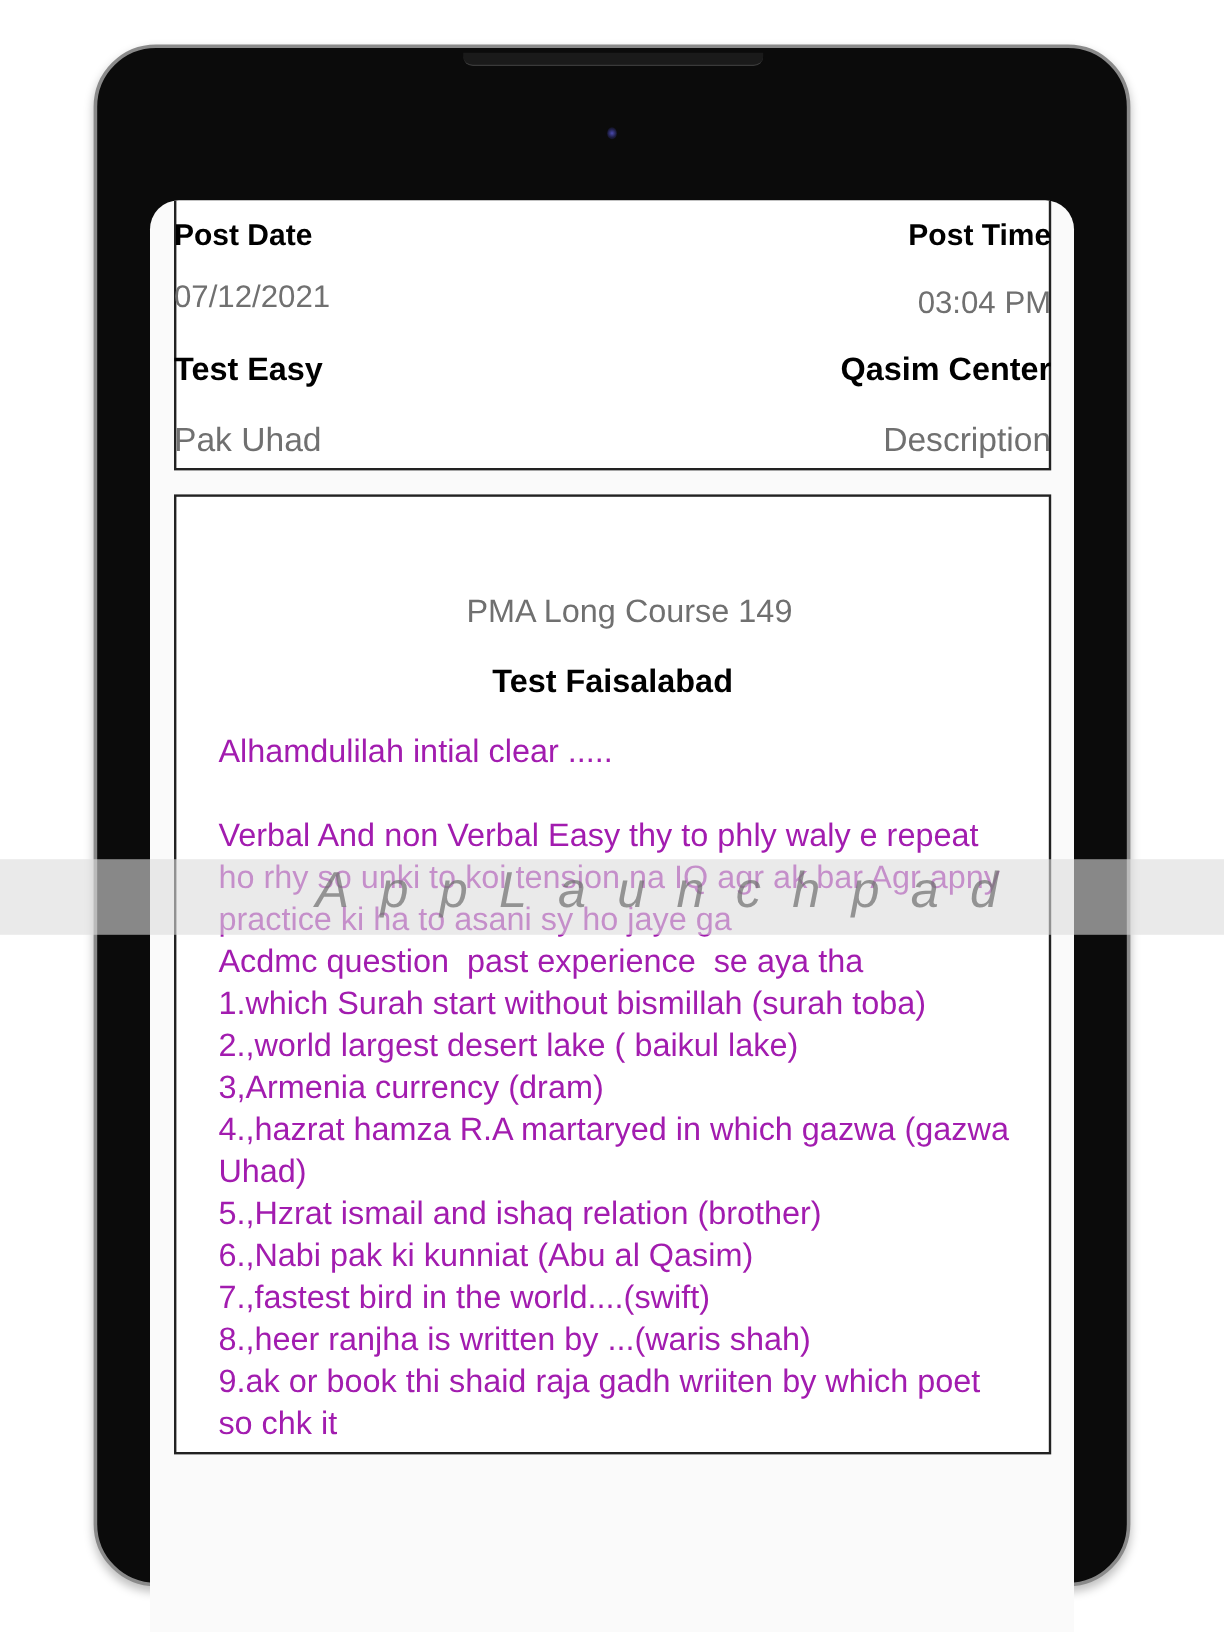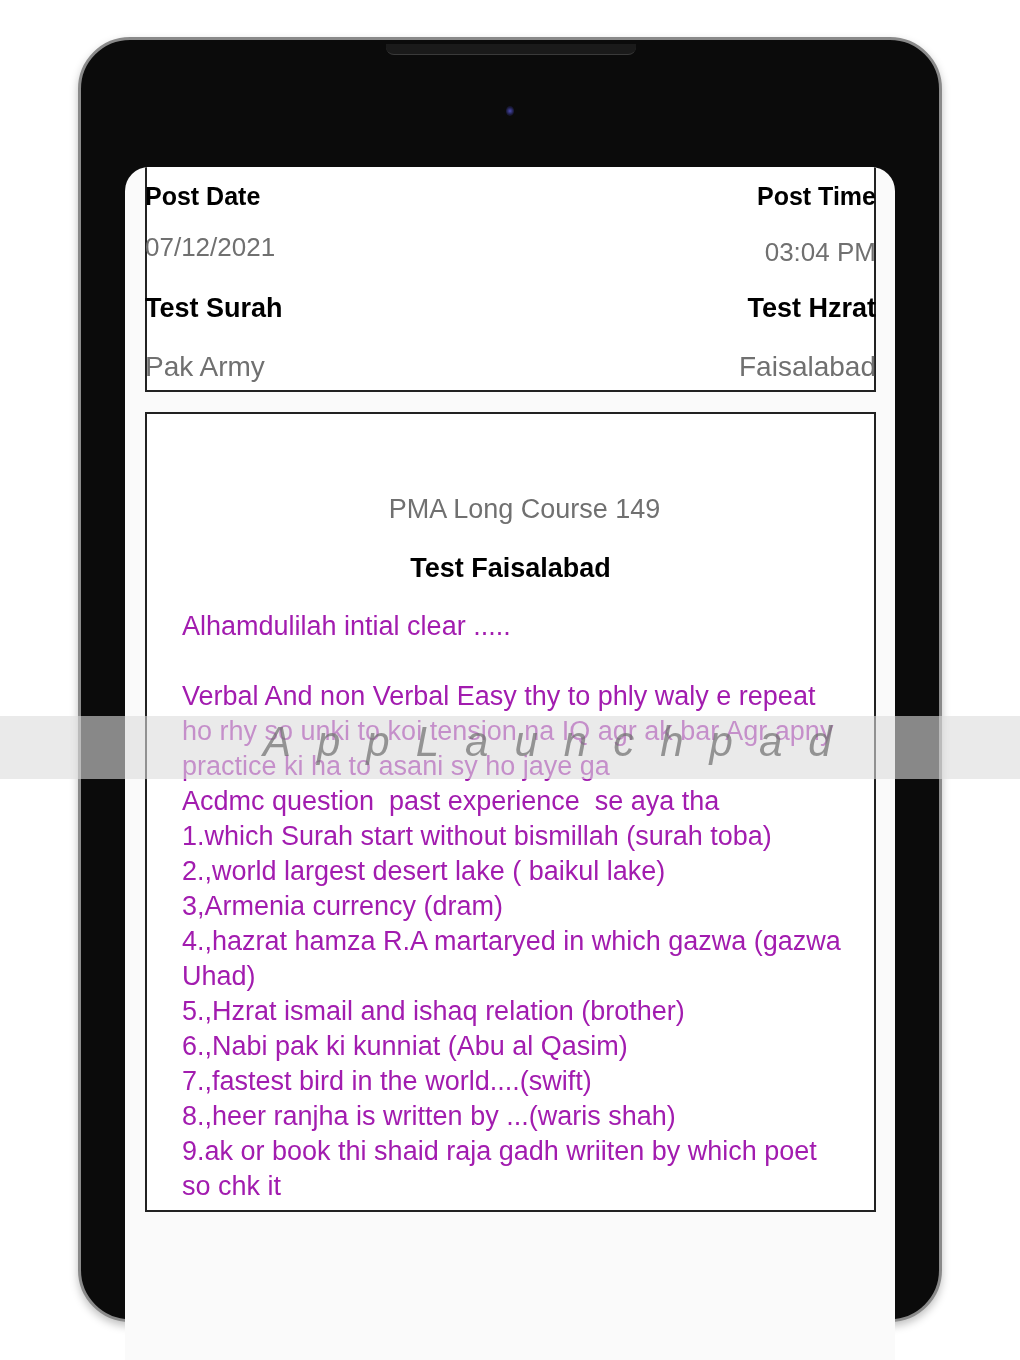--- a/index.html
+++ b/index.html
@@ -30,24 +30,24 @@
   <div class="camera"></div>
   <div class="notch-bottom"></div>
 </div>
 
 <div class="screen">
   <div class="card card1">
     <div class="lbl left" style="top:17px;">Post Date</div>
     <div class="lbl right" style="top:17px;text-align:center;">Post Time</div>
     <div class="val left" style="top:67px;">07/12/2021</div>
     <div class="val right" style="top:72px;">03:04 PM</div>
-    <div class="lbl left" style="top:128px; font-size:27px;">Test Surah</div>
-    <div class="lbl right" style="top:128px; font-size:27px;">Test Hzrat</div>
-    <div class="val left" style="top:186px; font-size:28px;">Pak Army</div>
-    <div class="val right" style="top:186px; font-size:28px;">Faisalabad</div>
+    <div class="lbl left" style="top:128px; font-size:27px;">Test Easy</div>
+    <div class="lbl right" style="top:128px; font-size:27px;">Qasim Center</div>
+    <div class="val left" style="top:186px; font-size:28px;">Pak Uhad</div>
+    <div class="val right" style="top:186px; font-size:28px;">Description</div>
   </div>
 
   <div class="card card2">
     <div class="center-val" style="top:80px;margin-left:28px;">PMA Long Course 149</div>
     <div class="center-lbl" style="top:139px;">Test Faisalabad</div>
     <div class="desc">Alhamdulilah intial clear .....
 
 Verbal And non Verbal Easy thy to phly waly e repeat
 ho rhy so unki to koi tension na IQ agr ak bar Agr apny
 practice ki ha to asani sy ho jaye ga

